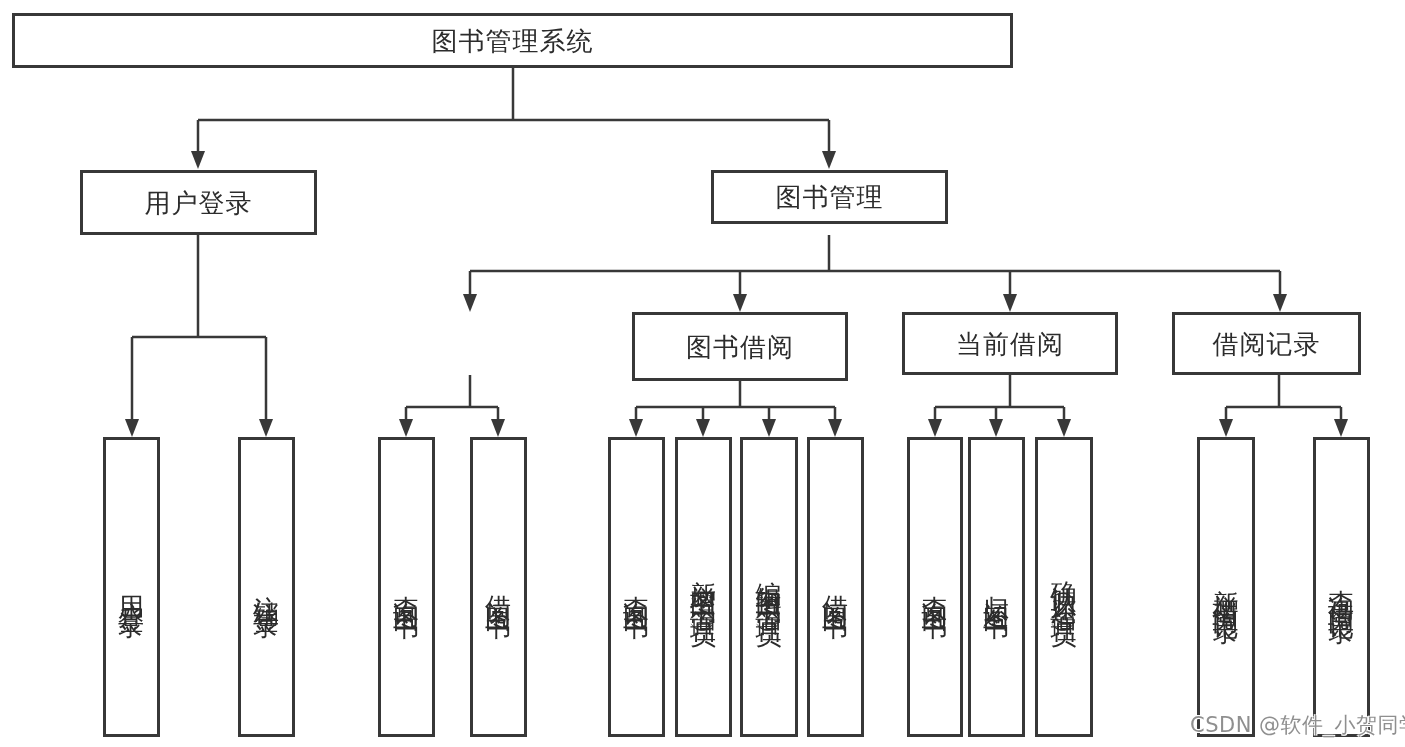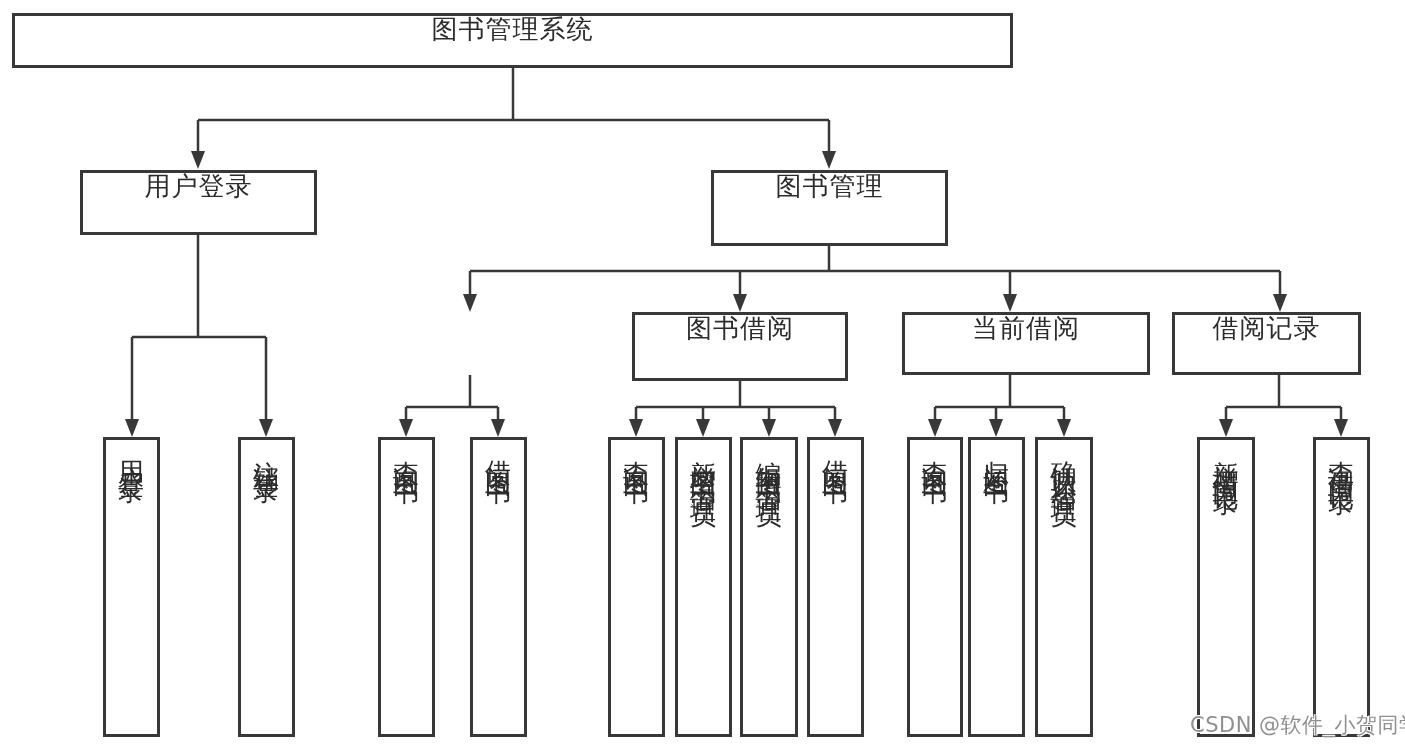--- a/index.html
+++ b/index.html
@@ -3,21 +3,21 @@
 <meta charset="utf-8">
 <style>
   html,body{margin:0;padding:0;background:#ffffff;}
   .stage{
     position:relative;width:1405px;height:747px;background:#ffffff;overflow:hidden;
     font-family:"DejaVu Sans","Liberation Sans",sans-serif;
   }
   .edges{position:absolute;left:0;top:0;z-index:0;}
   .node{
     position:absolute;box-sizing:border-box;background:#ffffff;
-    border:3px solid #383838;display:flex;align-items:flex-start;justify-content:center;
+    border:3px solid #383838;display:flex;align-items:center;justify-content:center;
     z-index:1;
   }
   .hlabel{
     font-size:26px;color:#2c2c2c;letter-spacing:1px;line-height:1;white-space:nowrap;
   }
   .vlabel{
     writing-mode:vertical-rl;text-orientation:mixed;
     font-size:26px;color:#2c2c2c;letter-spacing:6px;line-height:1;white-space:nowrap;
   }
   .watermark{
@@ -64,28 +64,28 @@
     </g>
   </svg>
 
   <div class="node" style="left:12px;top:13px;width:1001px;height:55px">
     <span class="hlabel">图书管理系统</span>
   </div>
 
   <div class="node" style="left:80px;top:170px;width:237px;height:65px">
     <span class="hlabel">用户登录</span>
   </div>
-  <div class="node" style="left:711px;top:170px;width:237px;height:76px">
+  <div class="node" style="left:711px;top:170px;width:237px;height:54px">
     <span class="hlabel">图书管理</span>
   </div>
 
   <div class="node" style="left:632px;top:312px;width:216px;height:69px">
     <span class="hlabel">图书借阅</span>
   </div>
-  <div class="node" style="left:902px;top:312px;width:248px;height:63px">
+  <div class="node" style="left:902px;top:312px;width:216px;height:63px">
     <span class="hlabel">当前借阅</span>
   </div>
   <div class="node" style="left:1172px;top:312px;width:189px;height:63px">
     <span class="hlabel">借阅记录</span>
   </div>
 
   <div class="node leaf" style="left:103px;top:437px;width:57px;height:300px">
     <span class="vlabel">用户登录</span>
   </div>
   <div class="node leaf" style="left:238px;top:437px;width:57px;height:300px">

